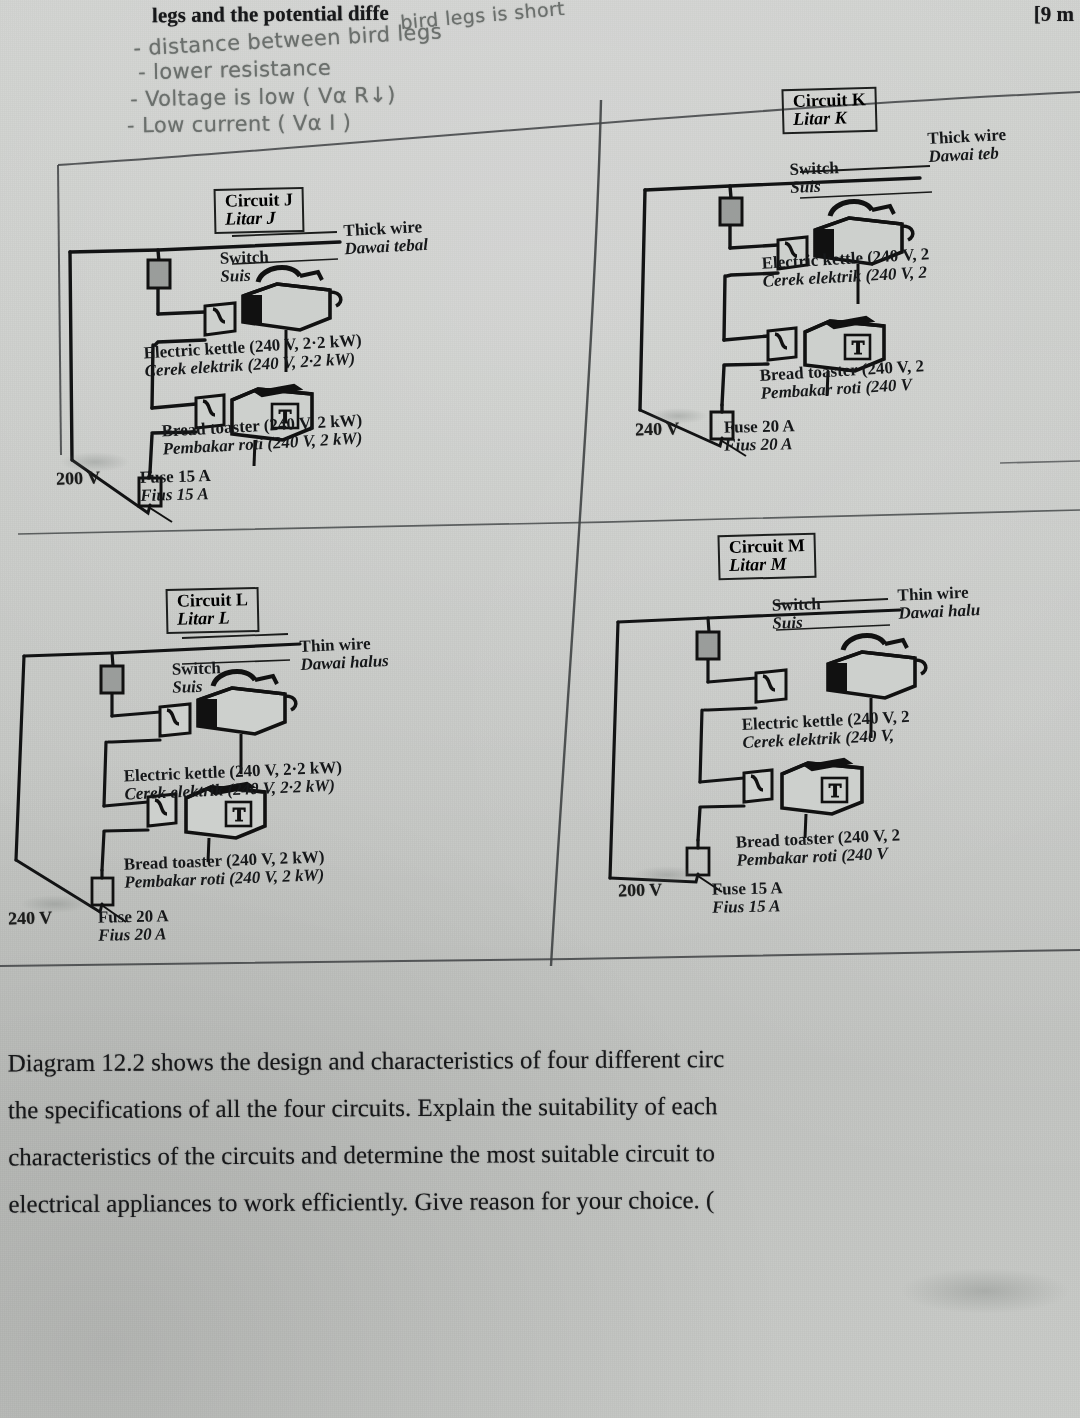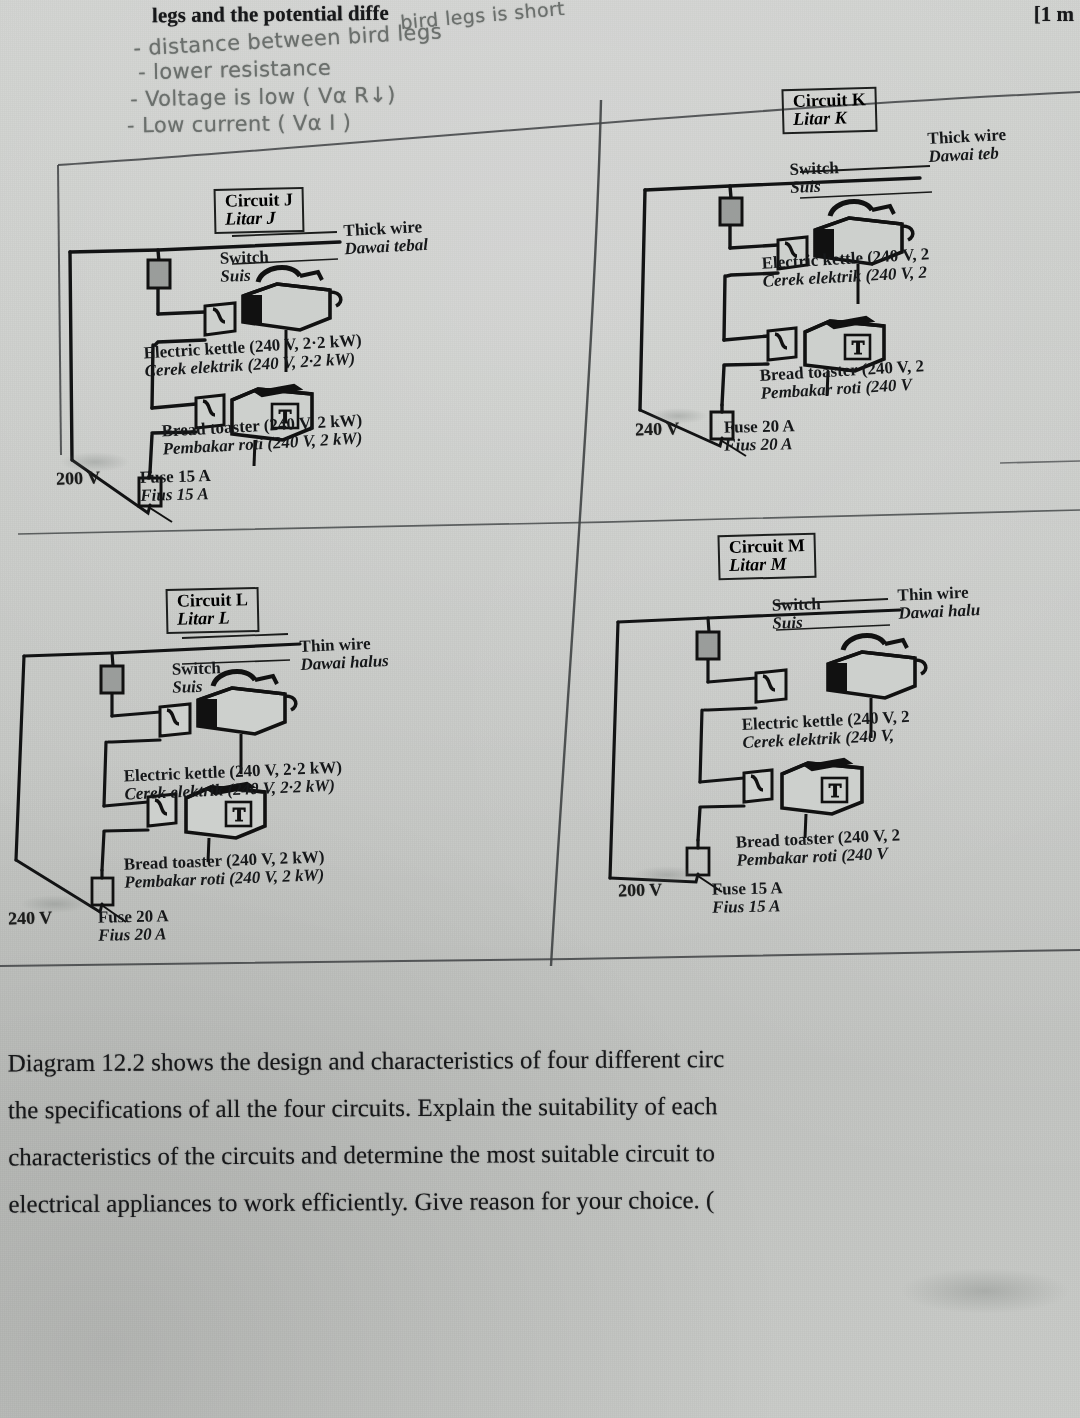--- a/index.html
+++ b/index.html
@@ -102,21 +102,21 @@
     background: radial-gradient(ellipse at center, rgba(120,125,122,.35), rgba(120,125,122,0) 70%);
     pointer-events:none;
   }
 </style>
 </head>
 <body>
 
 <div id="paper-sheet"></div>
 
 <div class="printed printed-bold" id="question-stem-line">legs and the potential diffe</div>
-<div class="printed printed-bold" id="marks-allocation">[1 m</div>
+<div class="printed printed-bold" id="marks-allocation">[9 m</div>
 
 <div class="hand" style="top:4px; left:400px; font-size:19px; transform:rotate(-5deg);">bird legs is short</div>
 <div class="hand" style="top:28px; left:133px; font-size:21px; transform:rotate(-3.2deg);">- distance between bird legs</div>
 <div class="hand" style="top:58px; left:138px; font-size:21px; transform:rotate(-1.4deg);">- lower resistance</div>
 <div class="hand" style="top:85px; left:130px; font-size:21px; transform:rotate(-1deg);">- Voltage is low ( Vα R↓)</div>
 <div class="hand" style="top:112px; left:127px; font-size:21px; transform:rotate(-0.8deg);">- Low current ( Vα I )</div>
 
 <svg class="wire-svg" style="left:0; top:0; width:1080px; height:1000px;">
 
   <path d="M 58,165 C 300,150 700,110 1080,92" stroke="#3f4244" stroke-width="2" fill="none" opacity="0.85"></path>

